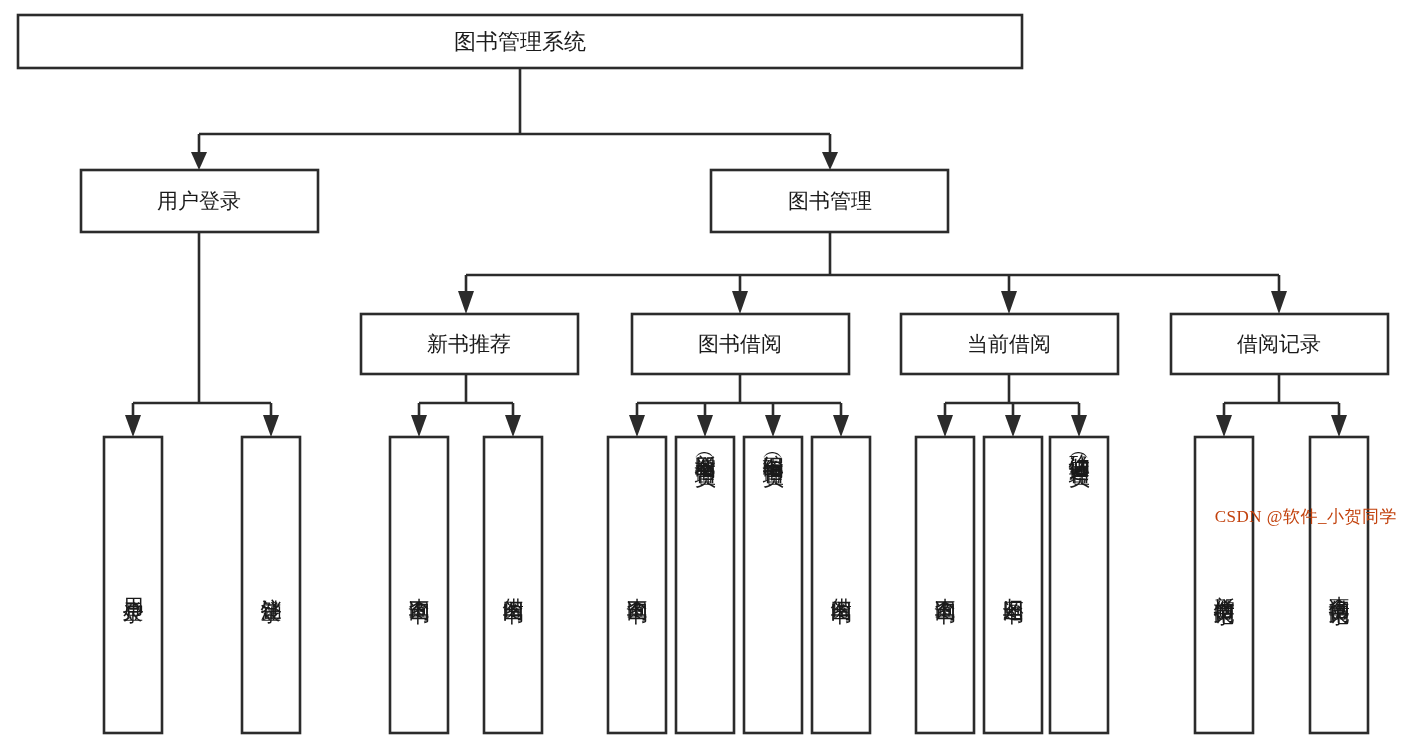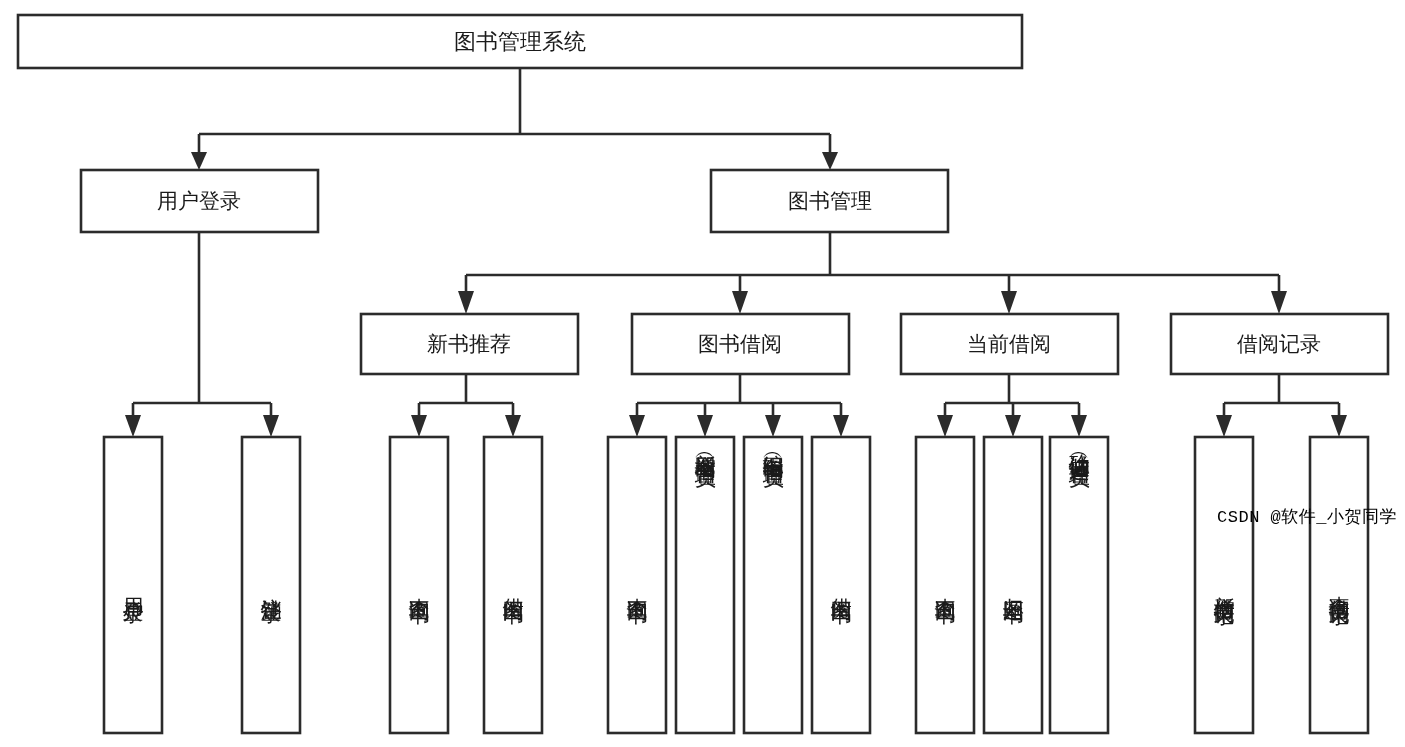--- a/index.html
+++ b/index.html
@@ -65,23 +65,23 @@
     line-height: 1.08;
     color: #1a1a1a;
     letter-spacing: 2px;
     white-space: nowrap;
     text-align: center;
   }
   .watermark {
     position: absolute;
     right: 8px;
     bottom: 6px;
-    font-family: Liberation Mono, monospace;
+    font-family: Liberation Serif, serif;
     font-size: 17px;
-    color: #000000;
+    color: #c2410c;
     letter-spacing: 0.5px;
     white-space: nowrap;
   }
 </style>
 </head>
 <body>
 
 <div id="diagram-root">
 
   <svg class="flow" viewBox="0 0 1405 747" xmlns="http://www.w3.org/2000/svg">

